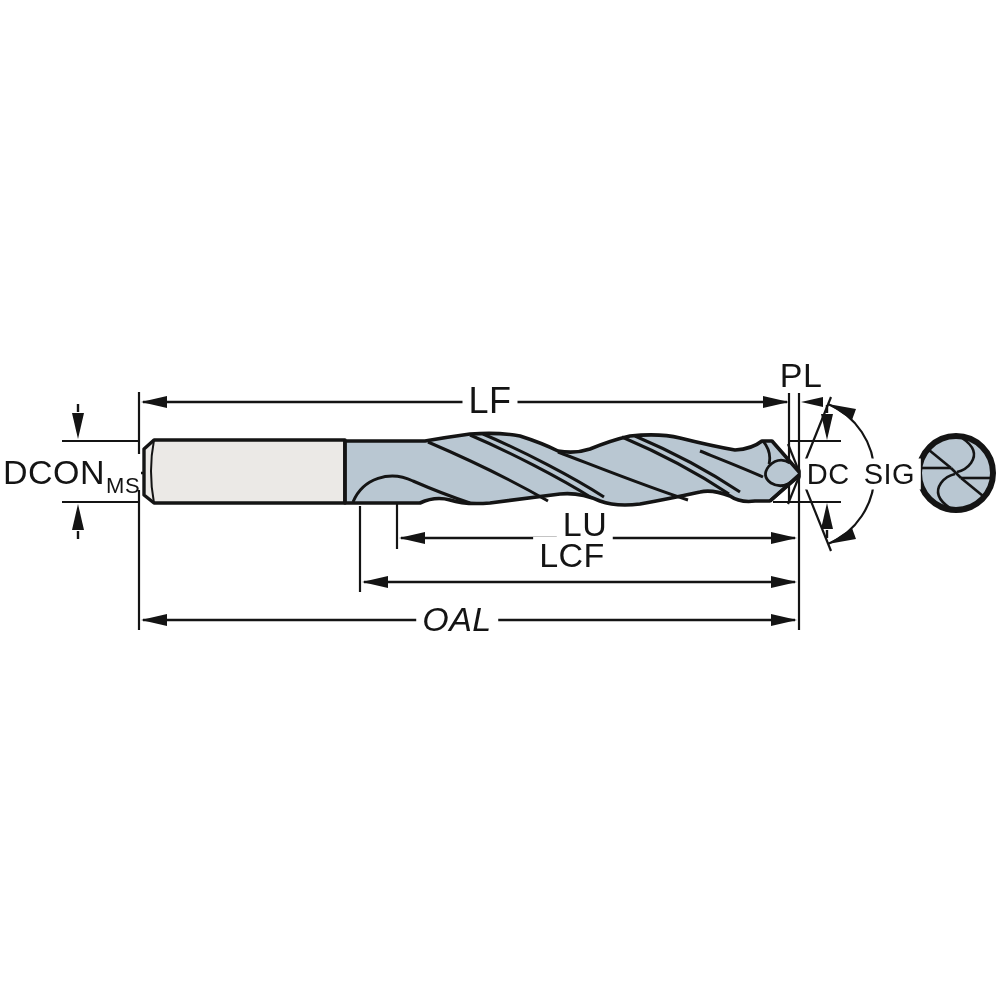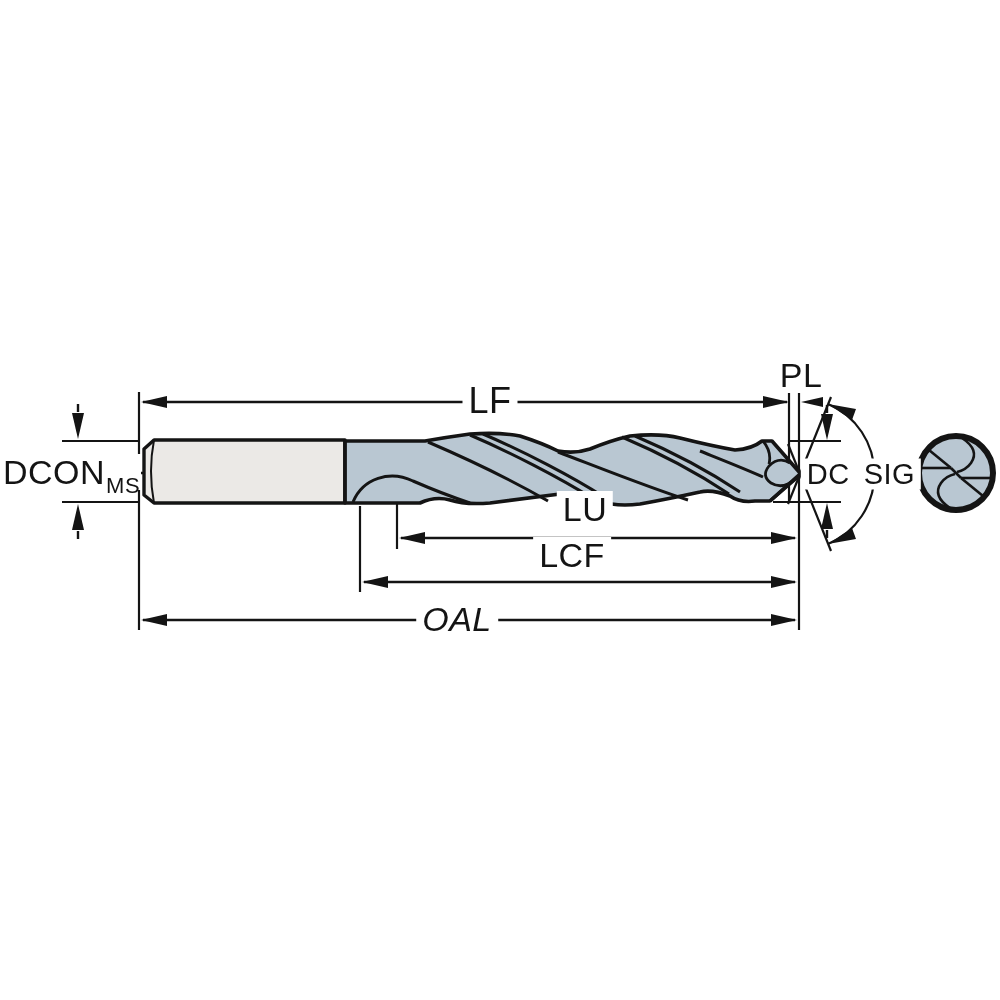--- a/index.html
+++ b/index.html
@@ -173,19 +173,19 @@
   <div class="dim-label" style="left:801px;top:375px;font-size:34px;padding:1px 3px;">PL</div>
 
   <div class="dim-label no-center-x" style="left:1px;top:472px;padding:1px 2px;">
     <span>DCON</span><span class="sub">MS</span>
   </div>
 
   <div class="dim-label" style="left:861px;top:474px;font-size:29px;">
     <span>DC</span><span class="word-gap"></span><span>SIG</span>
   </div>
 
-  <div class="dim-label" style="left:585px;top:509px;text-align:right;">LU</div>
+  <div class="dim-label" style="left:585px;top:524px;text-align:right;">LU</div>
 
   <div class="dim-label" style="left:572px;top:555px;">LCF</div>
 
   <div class="dim-label" style="left:457px;top:619px;font-style:italic;">OAL</div>
 
 </div>
 
 </body></html>

